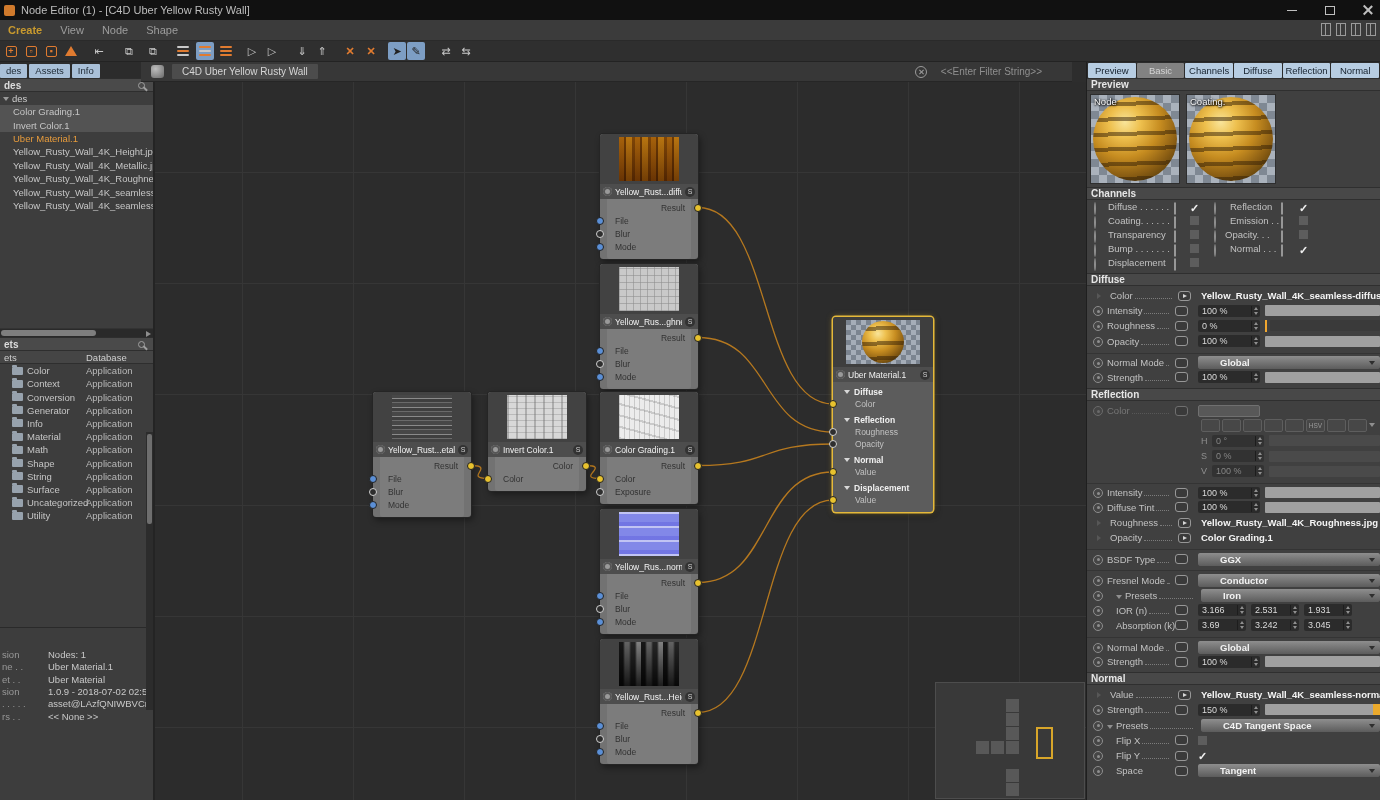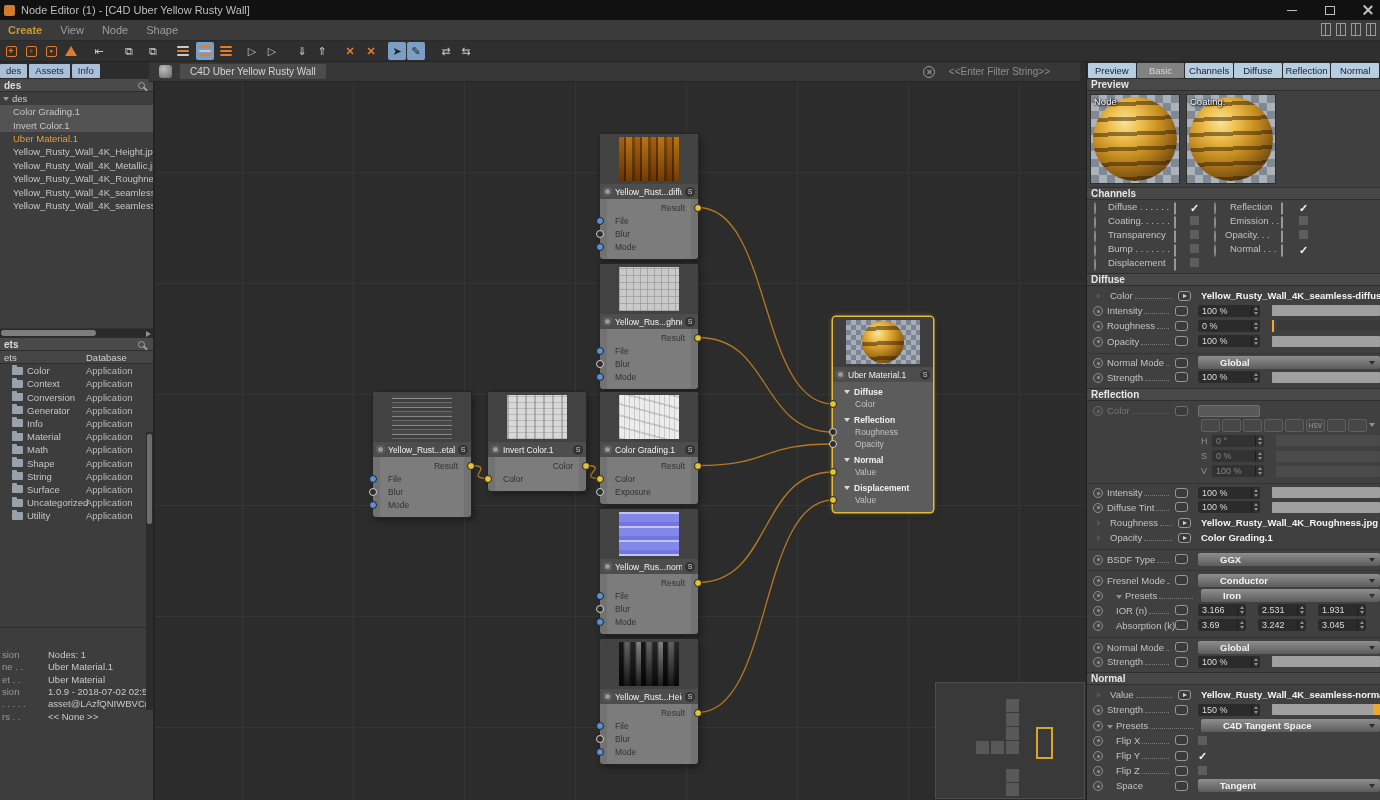--- a/index.html
+++ b/index.html
@@ -59,21 +59,21 @@
   .alabel { margin-left:4px; white-space:nowrap; }
   .adb { position:absolute; left:86px; color:#b9b9b9; }
   .vscroll { position:absolute; right:0; width:7px; background:#2c2c2c; }
   .vthumb { position:absolute; left:1px; width:5px; background:#6e6e6e; border-radius:2px; }
   .infoblock { border-top:1px solid #2a2a2a; margin-top:0; padding-top:20px; padding-left:2px; }
   .irow { height:12.3px; display:flex; align-items:center; }
   .ilabel { width:46px; color:#989898; font-size:9.5px; flex-shrink:0; white-space:nowrap; }
   .ivalue { color:#c9c9c9; font-size:9.5px; white-space:nowrap; }
 
   
-  .gtop { position:absolute; left:149px; top:62px; width:931px; height:20px; background:#373737; border-bottom:1px solid #262626; display:flex; align-items:center; z-index:5; }
+  .gtop { position:absolute; left:141px; top:62px; width:931px; height:20px; background:#373737; border-bottom:1px solid #262626; display:flex; align-items:center; z-index:5; }
   .gball { width:13px; height:13px; border-radius:3px; background:radial-gradient(circle at 35% 30%, #bdbdbd, #6a6a6a); margin-left:10px; }
   .gchip { background:#4c4c4c; color:#d6d6d6; font-size:10px; padding:2px 10px; border-radius:1px; margin-left:8px; white-space:nowrap; }
   .circx { width:12px; height:12px; border:1px solid #9a9a9a; border-radius:50%; position:relative; margin-left:auto; flex-shrink:0; }
   .circx::before,.circx::after { content:''; position:absolute; left:5px; top:2px; width:1px; height:6px; background:#9a9a9a; }
   .circx::before{ transform:rotate(45deg);} .circx::after{ transform:rotate(-45deg);}
   .gfilter { color:#8f8f8f; font-size:10px; margin:0 30px 0 14px; white-space:nowrap; }
   .gcanvas { position:absolute; left:155px; top:82px; width:931px; height:718px; overflow:hidden;
     background-color:#2c2c2c;
     background-image:linear-gradient(#363636 1px, transparent 1px), linear-gradient(90deg,#363636 1px, transparent 1px);
     background-size:111px 111px; background-position:-24px -21px; }
@@ -146,21 +146,21 @@
   .prow > .ric { margin-right:4px; margin-top:1px; }
   .ltri { width:0; height:0; border-left:4.5px solid #575757; border-top:3.5px solid transparent; border-bottom:3.5px solid transparent; margin-left:4px; margin-right:9px; flex-shrink:0; }
   .lwrap { width:64px; display:flex; align-items:flex-end; flex-shrink:0; }
   .lwrap.wide { width:88px; }
   .lwrap.ind { padding-left:9px; }
   .plabel { color:#c2c2c2; font-size:9.5px; white-space:nowrap; }
   .leader { flex:1; border-bottom:1px dotted #7c7c7c; margin:0 2px 2px; min-width:2px; }
   .ptri { width:0; height:0; border-top:4.5px solid #8f8f8f; border-left:3.5px solid transparent; border-right:3.5px solid transparent; margin-right:3px; margin-bottom:2px; flex-shrink:0; }
   .prow .pbox { margin:0 4px; }
   .pctl { display:flex; align-items:center; flex:1; margin-left:6px; overflow:hidden; }
-  .vb { width:62px; height:12px; background:#2b2b2b; border-radius:2px; display:flex; align-items:center; padding:0 2px 0 4px; margin-right:12px; flex-shrink:0; }
+  .vb { width:62px; height:12px; background:#2b2b2b; border-radius:2px; display:flex; align-items:center; padding:0 2px 0 4px; margin-right:5px; flex-shrink:0; }
   .vb.small { width:48px; }
   .vb.hsvb { width:52px; }
   .vtxt { flex:1; font-size:9px; color:#dadada; white-space:nowrap; }
   .spin { position:relative; width:7px; height:10px; border-left:1px solid #1d1d1d; flex-shrink:0; }
   .spin::before { content:''; position:absolute; left:2px; top:1px; border-bottom:3px solid #909090; border-left:2.5px solid transparent; border-right:2.5px solid transparent; }
   .spin::after { content:''; position:absolute; left:2px; bottom:1px; border-top:3px solid #909090; border-left:2.5px solid transparent; border-right:2.5px solid transparent; }
   .slider { flex:1; height:11px; background:#a0a0a0; border-radius:1px; position:relative; min-width:30px; }
   .slider.zero { background:#3a3a3a; }
   .slider.dimt { background:#4a4a4a; }
   .slider.handleright::after { content:''; position:absolute; right:0; top:0; width:7px; height:11px; background:#eaa92c; }
@@ -1109,31 +1109,20 @@
             <span class="leader"></span>
           </span>
           <span class="pbox"></span>
           <div class="pctl">
             <span class="chk">✓</span>
           </div>
         </div>
         <div class="prow">
           <span class="ric"></span>
           <span class="lwrap ind">
-            <span class="plabel">Flip Z</span>
-            <span class="leader"></span>
-          </span>
-          <span class="pbox"></span>
-          <div class="pctl">
-            <span class="unchk"></span>
-          </div>
-        </div>
-        <div class="prow">
-          <span class="ric"></span>
-          <span class="lwrap ind">
             <span class="plabel">Space</span>
           </span>
           <span class="pbox"></span>
           <div class="pctl">
             <span class="dd">
               <span class="ddt">Tangent</span>
             </span>
           </div>
         </div>
       </div>

